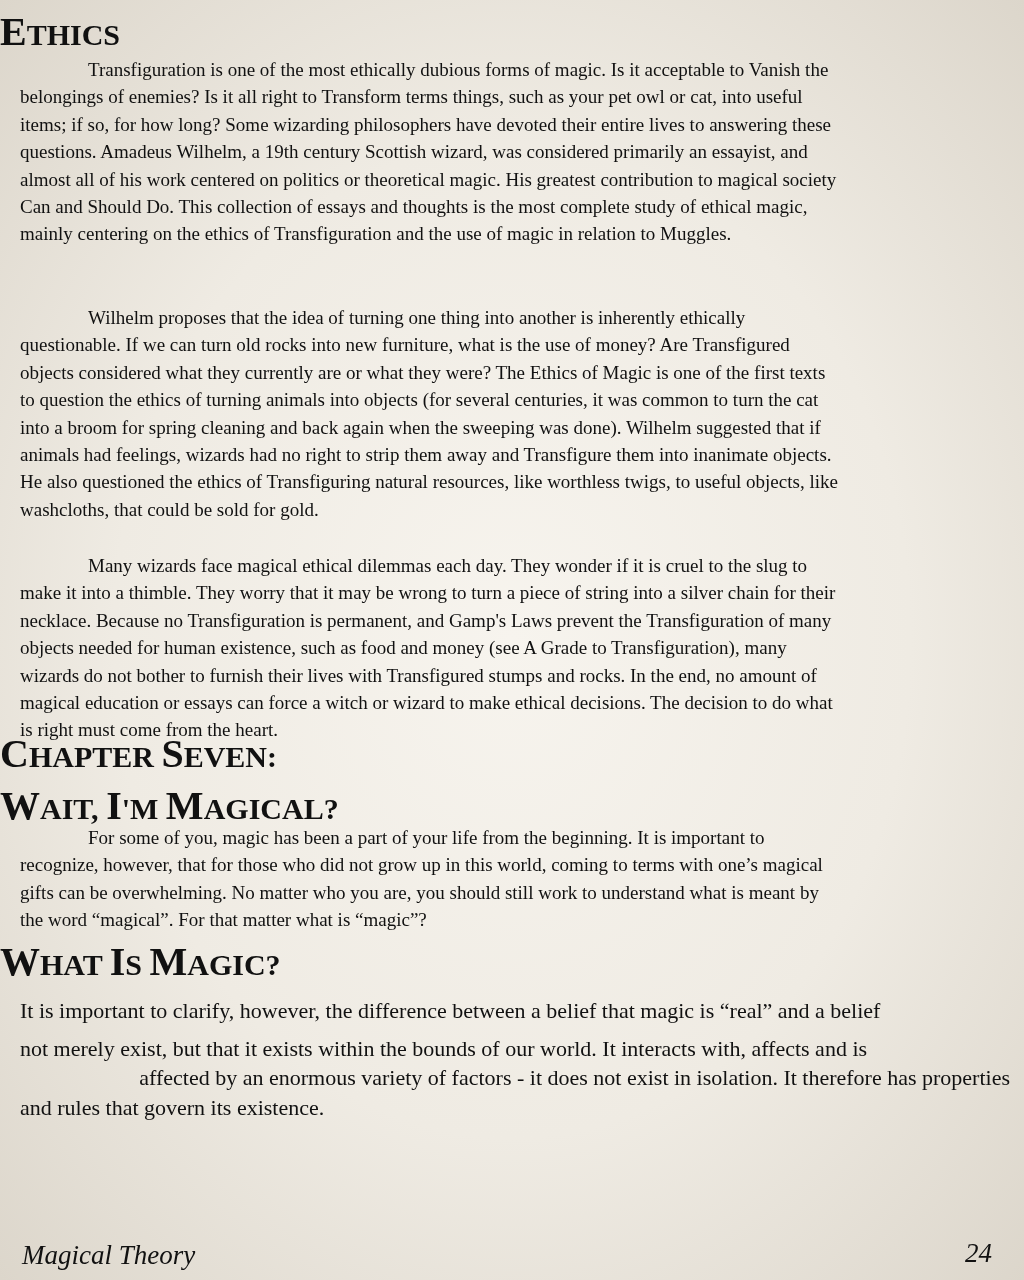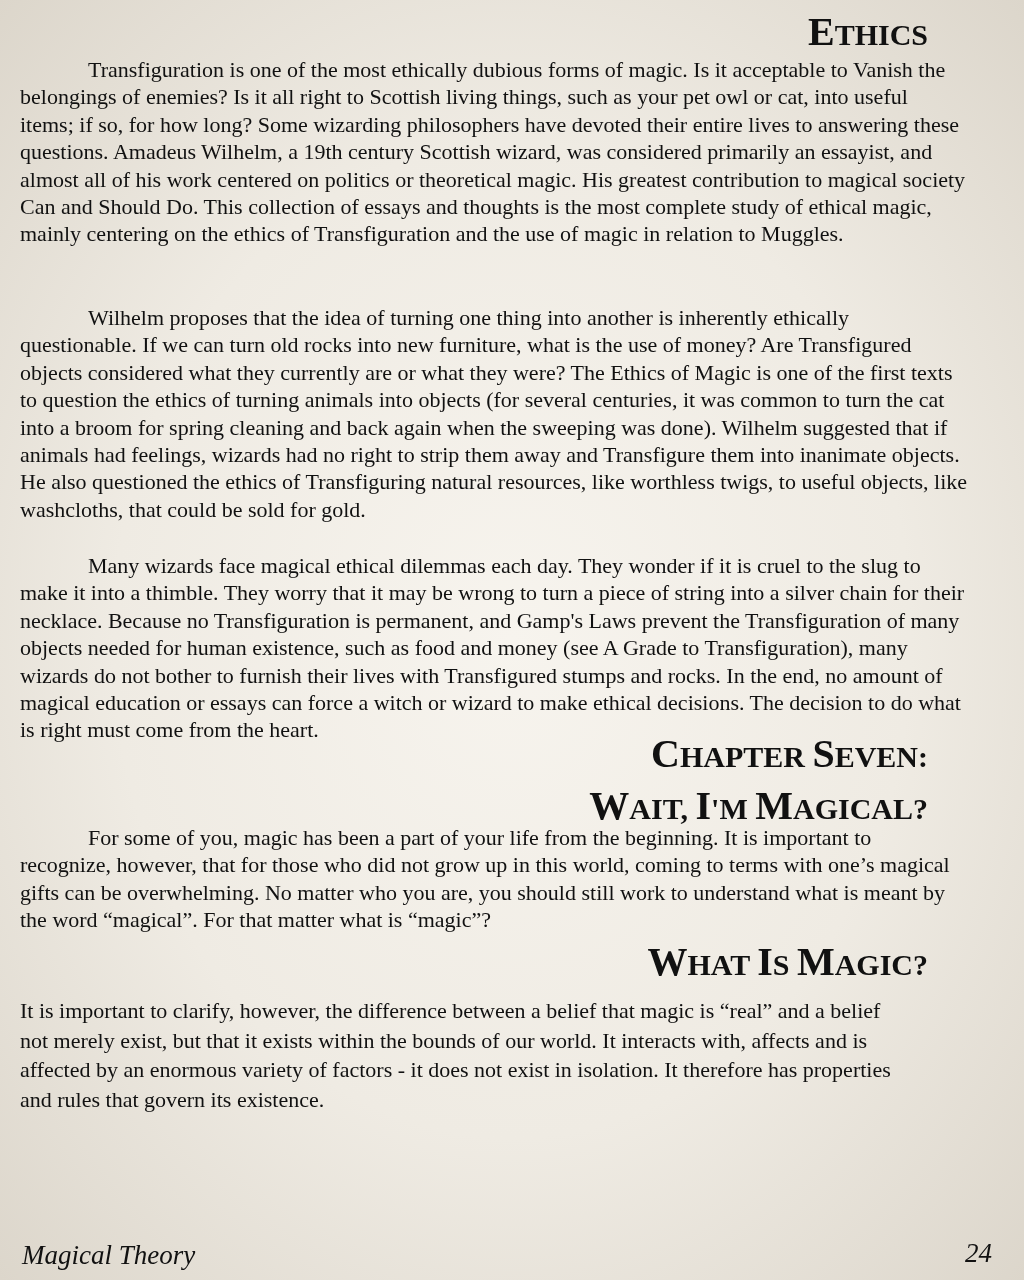--- a/index.html
+++ b/index.html
@@ -5,29 +5,29 @@
   html, body { margin: 0; padding: 0; }
   body {
     width: 1024px; height: 1280px; overflow: hidden;
     background: radial-gradient(ellipse at center, #f7f4ee 0%, #efebe3 55%, #dcd6cb 100%);
     font-family: "Liberation Serif", serif;
     color: #111;
     position: relative;
   }
   .page { position: absolute; left: 0; top: 0; width: 1024px; height: 1280px; }
   .heading {
-    position: absolute; left: 0; width: 928px; text-align: right;
+    position: absolute; left: 0; width: 928px; text-align: left;
     font-family: "Liberation Serif", serif; font-weight: bold;
     color: #111; letter-spacing: 0px;
   }
   .heading .big { font-size: 40px; }
   .heading .sm { font-size: 30px; }
   .para {
     position: absolute; left: 20px; width: 990px;
-    font-size: 22px; line-height: 27.4px;
+    font-size: 19px; line-height: 27.4px;
     transform-origin: left top;
     white-space: nowrap;
   }
   .line { display: block; }
   .indent { padding-left: 68px; }
   .footer-left {
     position: absolute; left: 22px; top: 1240px;
     font-size: 27px; font-style: italic;
   }
   .footer-right {
@@ -39,21 +39,21 @@
 <body>
 
 <div class="page">
 
   <div class="heading" style="top:8px;">
     <span class="big">E</span><span class="sm">THICS</span>
   </div>
 
   <div class="para" style="top:56px;">
     <span class="line indent" style="display: block;">Transfiguration is one of the most ethically dubious forms of magic. Is it acceptable to Vanish the</span>
-    <span class="line" style="display: block;">belongings of enemies? Is it all right to Scottish living things, such as your pet owl or cat, into useful</span>
+    <span class="line" style="display: block;">belongings of enemies? Is it all right to Transform terms things, such as your pet owl or cat, into useful</span>
     <span class="line" style="display: block;">items; if so, for how long? Some wizarding philosophers have devoted their entire lives to answering these</span>
     <span class="line" style="display: block;">questions. Amadeus Wilhelm, a 19th century Scottish wizard, was considered primarily an essayist, and</span>
     <span class="line" style="display: block;">almost all of his work centered on politics or theoretical magic. His greatest contribution to magical society</span>
     <span class="line" style="display: block;">Can and Should Do. This collection of essays and thoughts is the most complete study of ethical magic,</span>
     <span class="line" style="display: block;">mainly centering on the ethics of Transfiguration and the use of magic in relation to Muggles.</span>
   </div>
 
   <div class="para" style="top:304px;">
     <span class="line indent" style="display: block;">Wilhelm proposes that the idea of turning one thing into another is inherently ethically</span>
     <span class="line" style="display: block;">questionable. If we can turn old rocks into new furniture, what is the use of money? Are Transfigured</span>
@@ -90,20 +90,20 @@
     <span class="line" style="display: block;">gifts can be overwhelming. No matter who you are, you should still work to understand what is meant by</span>
     <span class="line" style="display: block;">the word “magical”. For that matter what is “magic”?</span>
   </div>
 
   <div class="heading" style="top:938px;">
     <span class="big">W</span><span class="sm">HAT </span><span class="big">I</span><span class="sm">S </span><span class="big">M</span><span class="sm">AGIC?</span>
   </div>
 
   <div class="para" style="top:996px; font-size:22px; line-height:29.6px;">
     <span class="line" style="display: block;">It is important to clarify, however, the difference between a belief that magic is “real” and a belief</span>
-    <span class="line" style="display: block;">not merely exist, but that it exists within the bounds of our world. It interacts with, affects and is</span>
-    <span class="line" style="display: block;">affected by an enormous variety of factors - it does not exist in isolation. It therefore has properties</span>
+    <span class="line" style="display: block; margin-top: 8px;">not merely exist, but that it exists within the bounds of our world. It interacts with, affects and is</span>
+    <span class="line" style="display: block; text-align: right;">affected by an enormous variety of factors - it does not exist in isolation. It therefore has properties</span>
     <span class="line" style="display: block;">and rules that govern its existence.</span>
   </div>
 
   <div class="footer-left">Magical Theory</div>
   <div class="footer-right">24</div>
 </div>
 
 </body></html>

